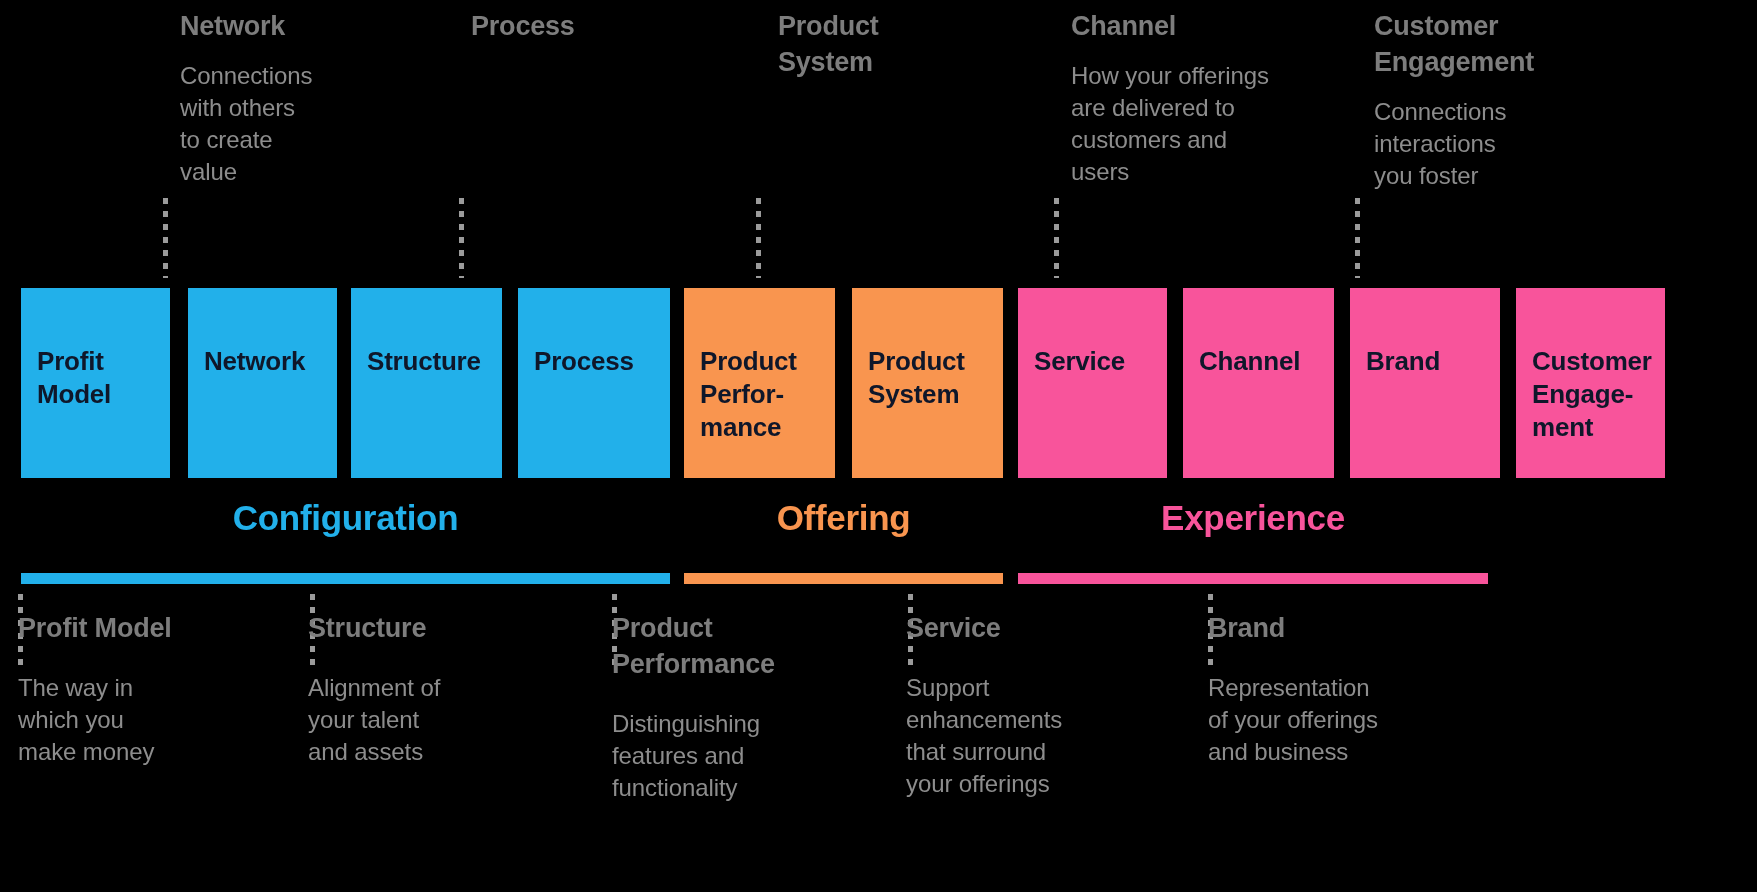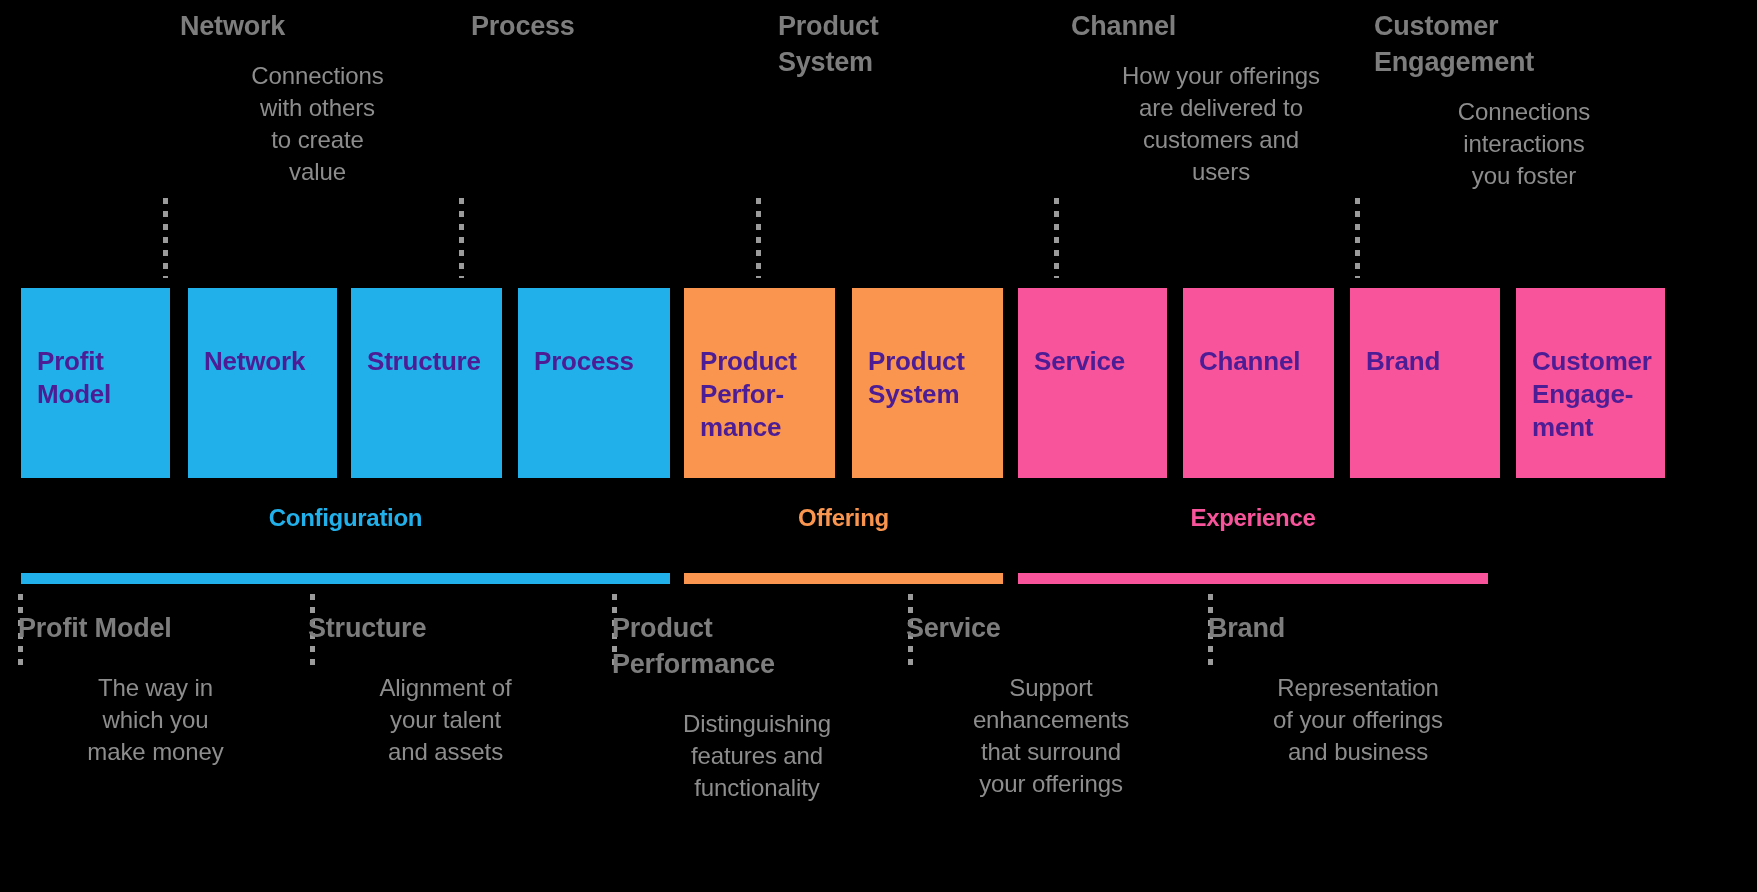--- a/index.html
+++ b/index.html
@@ -32,53 +32,52 @@
     color: #7d7d7d;
     white-space: pre-line;
     letter-spacing: -0.2px;
   }
   .desc .desc-body {
     font-size: 24px;
     line-height: 32px;
     color: #8d8d8d;
     white-space: pre-line;
     letter-spacing: -0.1px;
-    text-align: center;
   }
   .desc.top .desc-body { margin-top: 16px; }
   .desc.bottom .desc-body { margin-top: 26px; }
 
   
   .dots {
     position: absolute;
     width: 5px;
     background-image: repeating-linear-gradient(
         to bottom,
         #9b9b9b 0px, #9b9b9b 6px,
         rgba(0,0,0,0) 6px, rgba(0,0,0,0) 13px);
   }
 
   
   .tile {
     position: absolute;
     box-sizing: border-box;
     padding: 24px 16px 8px 16px;
-    color: #4c1d95;
+    color: #0f172a;
     font-weight: bold;
     font-size: 26px;
     line-height: 33px;
     white-space: pre-line;
     letter-spacing: -0.2px;
   }
 
   
   .cat-label {
     position: absolute;
     font-weight: bold;
-    font-size: 24px;
+    font-size: 35px;
     line-height: 40px;
     text-align: center;
     letter-spacing: -0.3px;
   }
 
   
   .cat-bar {
     position: absolute;
     height: 11px;
   }

